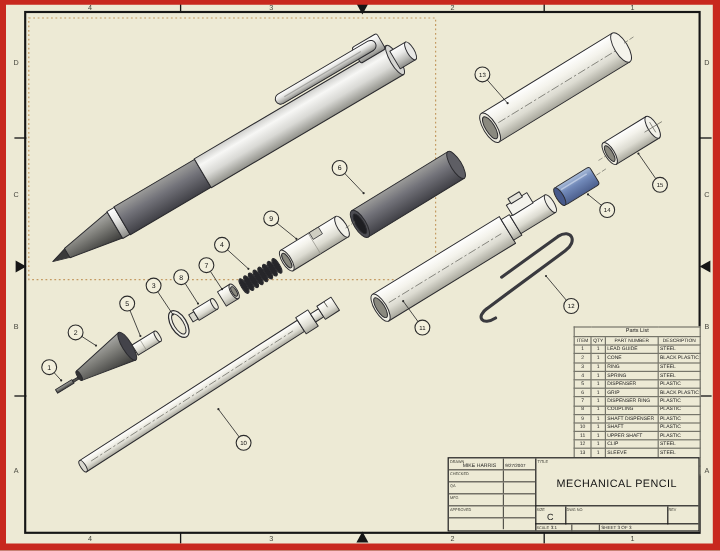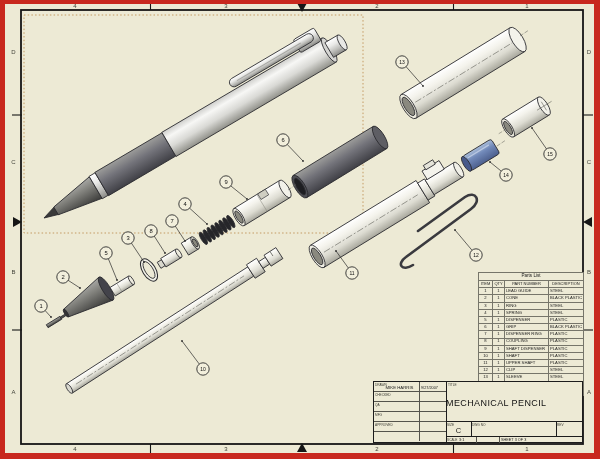--- a/index.html
+++ b/index.html
@@ -28,21 +28,21 @@
     border:1px solid #1c1c1c;background:#edead5;z-index:2;color:#1c1c1c;box-sizing:border-box;}
   .tb-left{position:absolute;left:0;top:0;width:72px;height:60px;border-right:1px solid #1c1c1c;}
   .tb-row{position:relative;height:9.0px;border-bottom:0.5px solid #55544c;}
   .tb-row:last-child{border-bottom:none;}
   .tb-label{position:absolute;left:1px;top:0.5px;font-size:3.2px;color:#3b3b33;}
   .tb-name{position:absolute;left:6px;top:3px;width:39px;font-size:4.3px;text-align:center;}
   .tb-datecol{position:absolute;left:45px;top:0;bottom:0;width:26px;border-left:0.5px solid #55544c;}
   .tb-date{position:absolute;left:1px;top:3.5px;font-size:3.8px;}
   .tb-right{position:absolute;left:72px;top:0;width:136px;height:60px;}
   .tb-title-label{position:absolute;left:2px;top:1px;font-size:3.2px;color:#3b3b33;}
-  .tb-title{position:absolute;left:0;top:16px;width:136px;text-align:left;
+  .tb-title{position:absolute;left:0;top:16px;width:136px;text-align:center;
     font-size:9px;letter-spacing:0.4px;color:#111;}
   .tb-size-row{position:absolute;left:0;top:39px;width:136px;height:15px;
     border-top:0.8px solid #1c1c1c;}
   .tb-size{position:absolute;left:0;top:0;width:25px;height:15px;border-right:0.8px solid #1c1c1c;}
   .tb-dwg{position:absolute;left:25px;top:0;width:85px;height:15px;border-right:0.8px solid #1c1c1c;}
   .tb-rev{position:absolute;left:110px;top:0;width:26px;height:15px;}
   .lab{position:absolute;left:1px;top:0.5px;font-size:3.2px;color:#3b3b33;}
   .tb-size .val{position:absolute;left:0;top:4px;width:25px;text-align:center;font-size:7.5px;}
   .tb-scale-row{position:absolute;left:0;top:54px;width:136px;height:6px;border-top:0.8px solid #1c1c1c;}
   .tb-scale{position:absolute;left:0;top:0;width:30px;height:6px;border-right:0.5px solid #55544c;}

